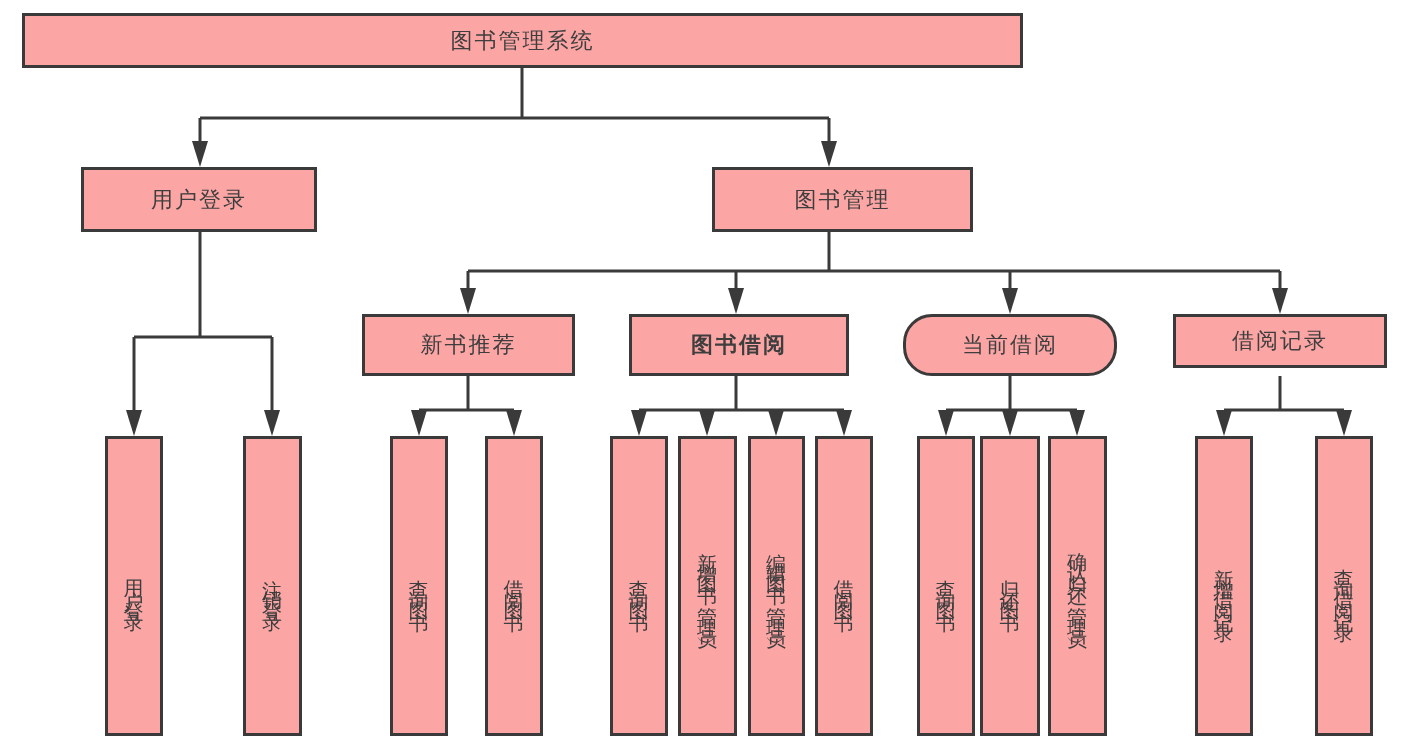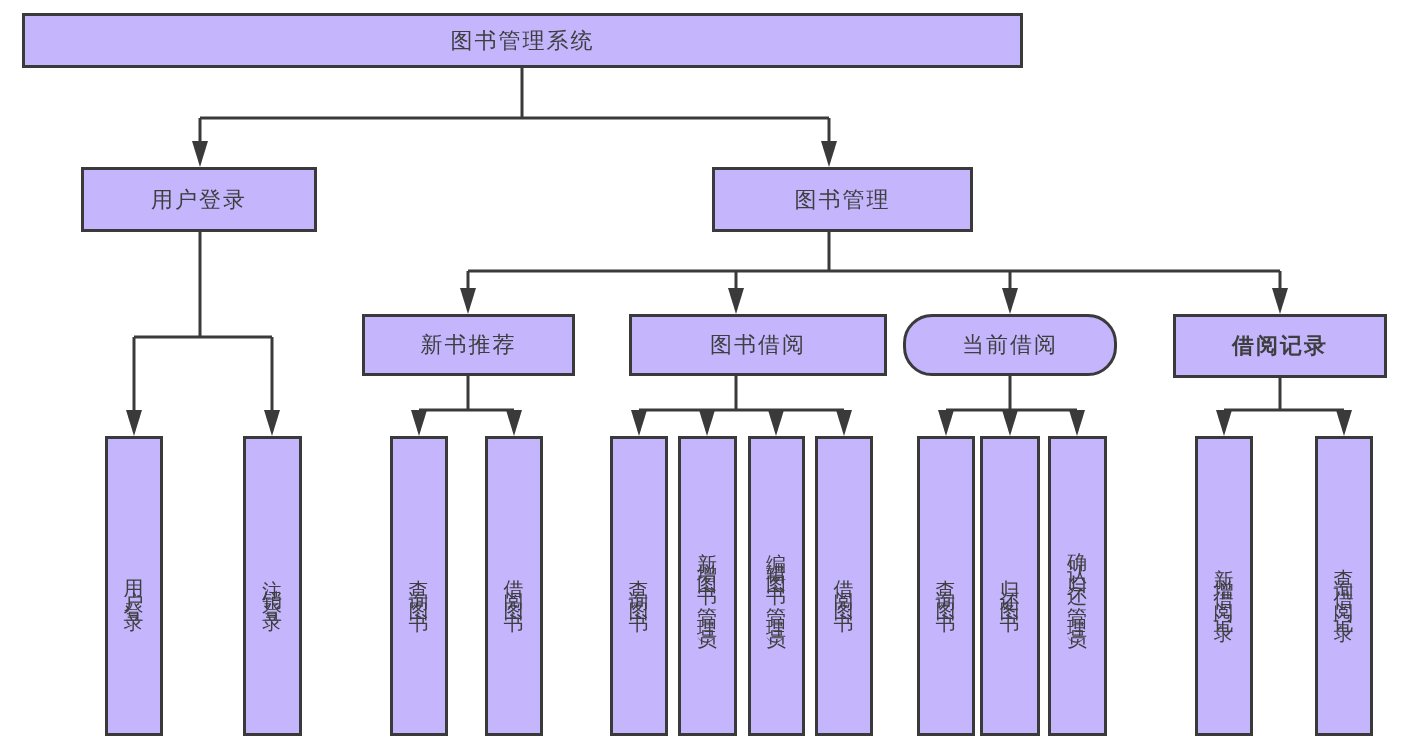--- a/index.html
+++ b/index.html
@@ -17,21 +17,21 @@
   }
   .wires {
     position: absolute;
     left: 0;
     top: 0;
     z-index: 0;
   }
   .node {
     position: absolute;
     box-sizing: border-box;
-    background: #c4b5fd;
+    background: #fca5a5;
     border: 3px solid #3a3a3a;
     color: #3e3e3e;
     display: flex;
     align-items: center;
     justify-content: center;
     z-index: 1;
   }
   .node.h-label {
     font-size: 22px;
     letter-spacing: 2px;
@@ -126,27 +126,27 @@
   <div class="node h-label" style="left:81px; top:167px; width:236px; height:65px;">
     <span>用户登录</span>
   </div>
   <div class="node h-label" style="left:712px; top:167px; width:261px; height:65px;">
     <span>图书管理</span>
   </div>
 
   <div class="node h-label" style="left:362px; top:314px; width:213px; height:62px;text-align:center;">
     <span>新书推荐</span>
   </div>
-  <div class="node h-label" style="left:629px; top:314px; width:258px; height:62px;">
+  <div class="node h-label" style="left:629px; top:314px; width:220px; height:62px;font-weight:bold;">
     <span>图书借阅</span>
   </div>
   <div class="node h-label" style="left:903px; top:314px; width:214px; height:62px;border-radius:29px;">
     <span>当前借阅</span>
   </div>
-  <div class="node h-label" style="left:1173px; top:314px; width:214px; height:64px;font-weight:bold;">
+  <div class="node h-label" style="left:1173px; top:314px; width:214px; height:54px;">
     <span>借阅记录</span>
   </div>
 
   <div class="node leaf" style="left:105px; top:436px; width:58px; height:300px;">
     <span class="vtext">用户登录</span>
   </div>
   <div class="node leaf" style="left:243px; top:436px; width:59px; height:300px;">
     <span class="vtext">注销登录</span>
   </div>
 

